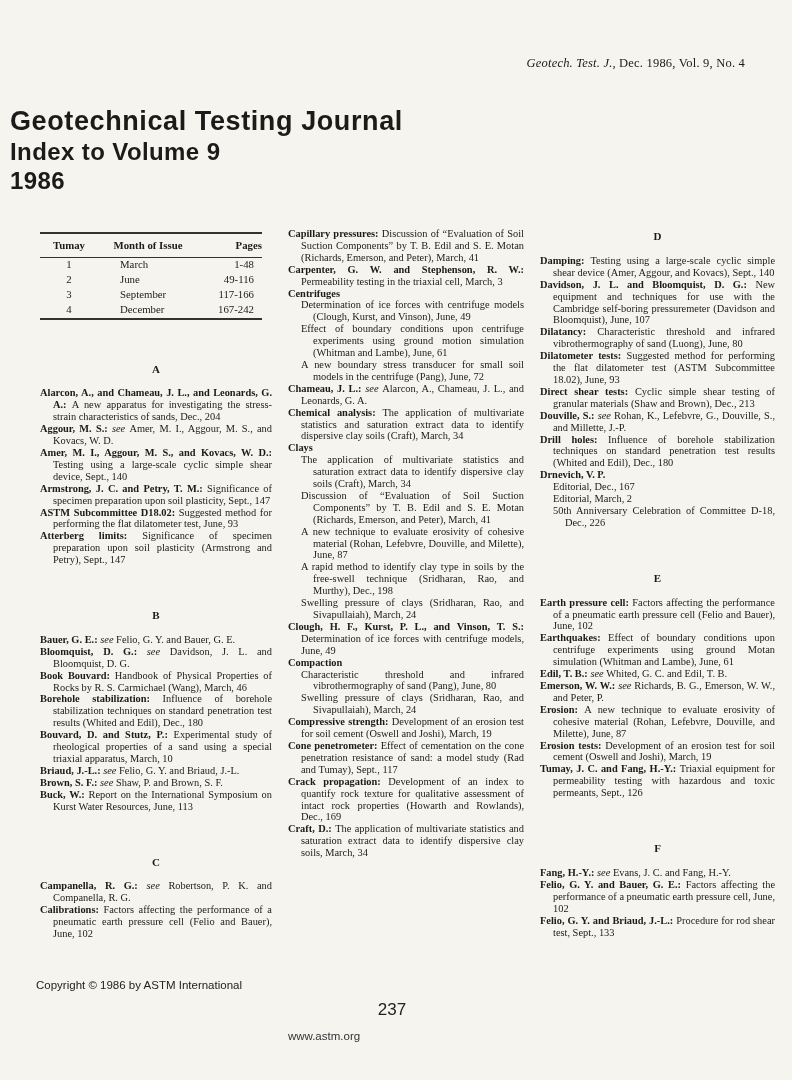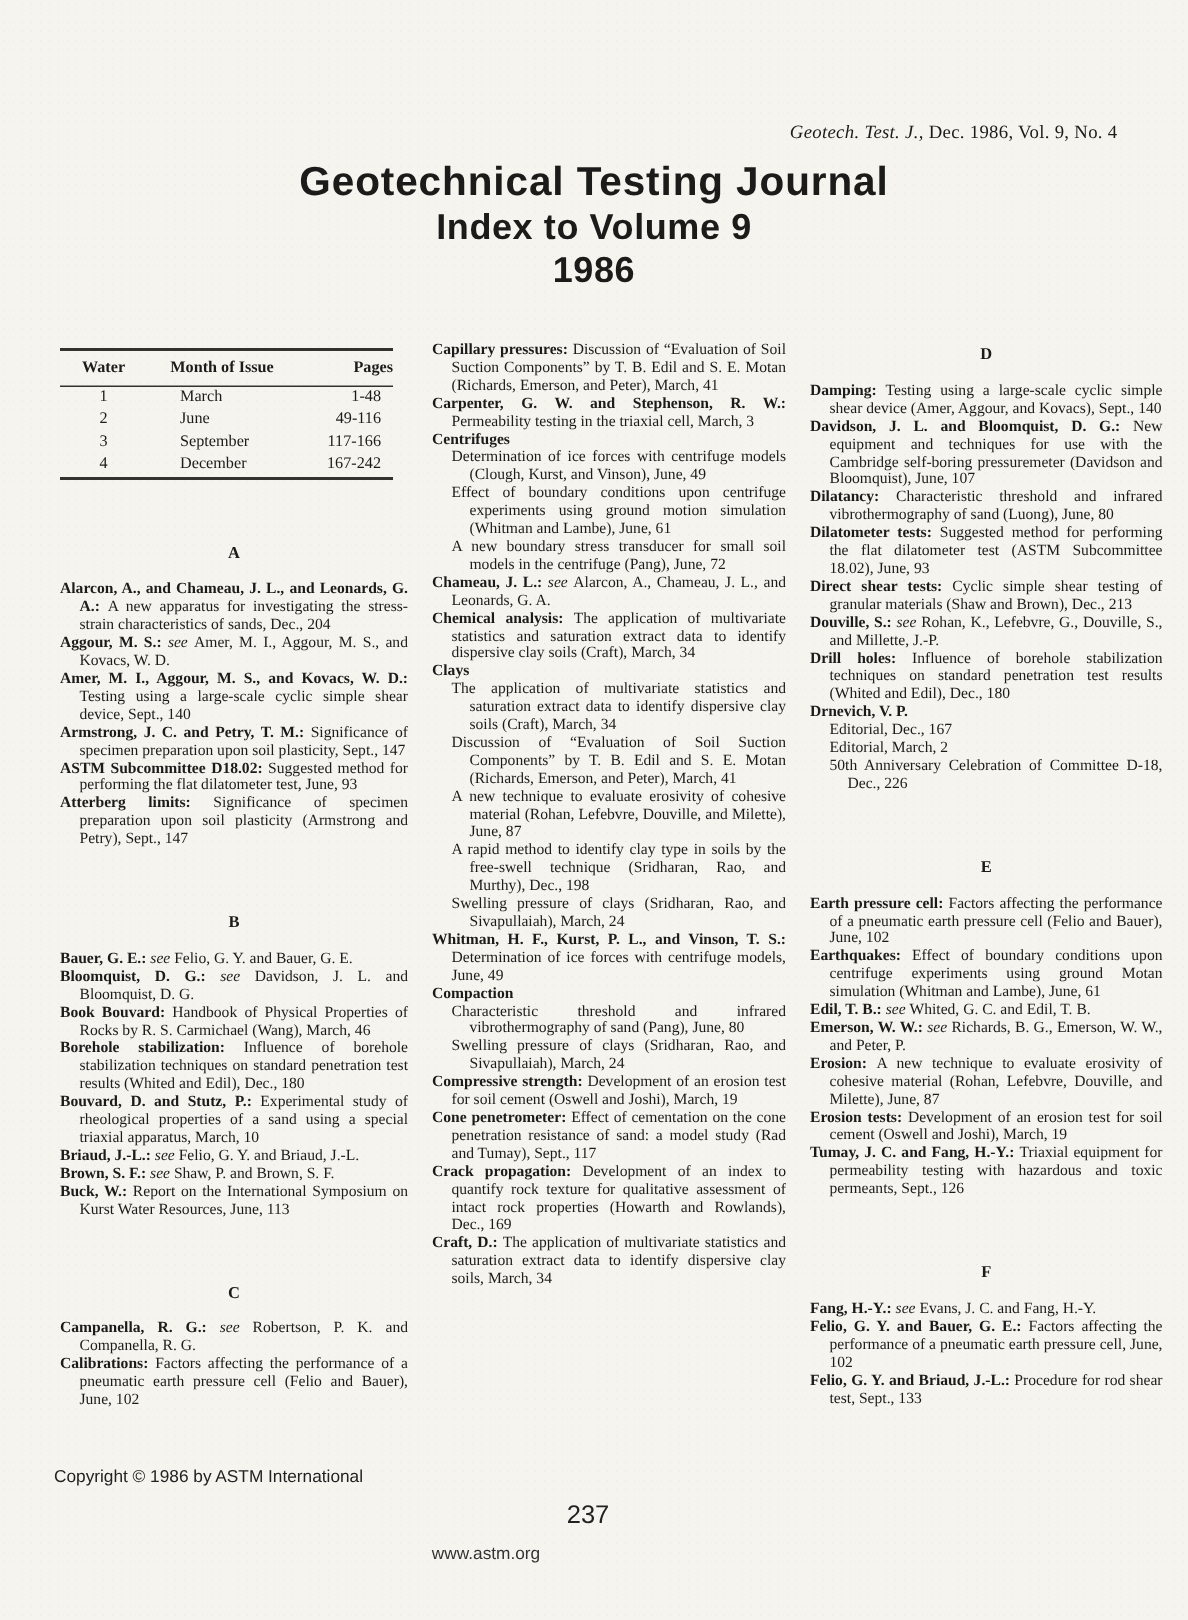--- a/index.html
+++ b/index.html
@@ -10,27 +10,27 @@
     background-color:#f6f4ef;
     background-image:radial-gradient(#e9e6de 0.5px, rgba(0,0,0,0) 0.6px);
     background-size:6px 6px;
     position:relative;
     overflow:hidden;
   }
   .page { position:absolute; inset:0; }
 
   .citation {
     position:absolute; top:56px; right:47px;
-    font-size:12.5px; letter-spacing:0.2px; white-space:nowrap;margin-top:25px;
+    font-size:12.5px; letter-spacing:0.2px; white-space:nowrap;
   }
   .citation .jtitle { font-style:italic; }
 
   .titleblock {
     position:absolute; top:106px; left:0; width:100%;
-    text-align:center; font-family:"Liberation Sans", sans-serif; font-weight:bold;
+    font-family:"Liberation Sans", sans-serif; font-weight:bold;padding-left:10px;
   }
   .title-l1 { font-size:27px; line-height:31px; letter-spacing:0.6px; }
   .title-l2 { font-size:24px; line-height:29px; letter-spacing:0.4px; }
   .title-l3 { font-size:24px; line-height:29px; letter-spacing:0.4px; }
 
   .columns {
     position:absolute; top:228px; left:40px;
     display:grid; grid-template-columns:232px 236px 235px; column-gap:16px;
   }
   .col { font-size:10.4px; line-height:11.9px; text-align:justify; }
@@ -86,21 +86,21 @@
     <div class="title-l1">Geotechnical Testing Journal</div>
     <div class="title-l2">Index to Volume 9</div>
     <div class="title-l3">1986</div>
   </div>
 
   <div class="columns">
     <div class="col">
       <table class="issues-table">
         <thead>
             <tr>
-              <th>Water</th>
+              <th>Tumay</th>
               <th>Month of Issue</th>
               <th>Pages</th>
             </tr>
           </thead>
         <tbody>
             <tr>
               <td>1</td>
               <td>March</td>
               <td>1-48</td>
             </tr>
@@ -149,21 +149,21 @@
         <p class="sub">Effect of boundary conditions upon centrifuge experiments using ground motion simulation (Whitman and Lambe), June, 61</p>
         <p class="sub">A new boundary stress transducer for small soil models in the centrifuge (Pang), June, 72</p>
         <p class="entry"><span class="term">Chameau, J. L.: </span><span class="see">see </span>Alarcon, A., Chameau, J. L., and Leonards, G. A.</p>
         <p class="entry"><span class="term">Chemical analysis: </span>The application of multivariate statistics and saturation extract data to identify dispersive clay soils (Craft), March, 34</p>
         <p class="entry"><span class="term">Clays</span></p>
         <p class="sub">The application of multivariate statistics and saturation extract data to identify dispersive clay soils (Craft), March, 34</p>
         <p class="sub">Discussion of “Evaluation of Soil Suction Components” by T. B. Edil and S. E. Motan (Richards, Emerson, and Peter), March, 41</p>
         <p class="sub">A new technique to evaluate erosivity of cohesive material (Rohan, Lefebvre, Douville, and Milette), June, 87</p>
         <p class="sub">A rapid method to identify clay type in soils by the free-swell technique (Sridharan, Rao, and Murthy), Dec., 198</p>
         <p class="sub">Swelling pressure of clays (Sridharan, Rao, and Sivapullaiah), March, 24</p>
-        <p class="entry"><span class="term">Whitman, H. F., Kurst, P. L., and Vinson, T. S.: </span>Determination of ice forces with centrifuge models, June, 49</p>
+        <p class="entry"><span class="term">Clough, H. F., Kurst, P. L., and Vinson, T. S.: </span>Determination of ice forces with centrifuge models, June, 49</p>
         <p class="entry"><span class="term">Compaction</span></p>
         <p class="sub">Characteristic threshold and infrared vibrothermography of sand (Pang), June, 80</p>
         <p class="sub">Swelling pressure of clays (Sridharan, Rao, and Sivapullaiah), March, 24</p>
         <p class="entry"><span class="term">Compressive strength: </span>Development of an erosion test for soil cement (Oswell and Joshi), March, 19</p>
         <p class="entry"><span class="term">Cone penetrometer: </span>Effect of cementation on the cone penetration resistance of sand: a model study (Rad and Tumay), Sept., 117</p>
         <p class="entry"><span class="term">Crack propagation: </span>Development of an index to quantify rock texture for qualitative assessment of intact rock properties (Howarth and Rowlands), Dec., 169</p>
         <p class="entry"><span class="term">Craft, D.: </span>The application of multivariate statistics and saturation extract data to identify dispersive clay soils, March, 34</p>
       </div>
     <div class="col">
         <div class="section-letter">D</div>

